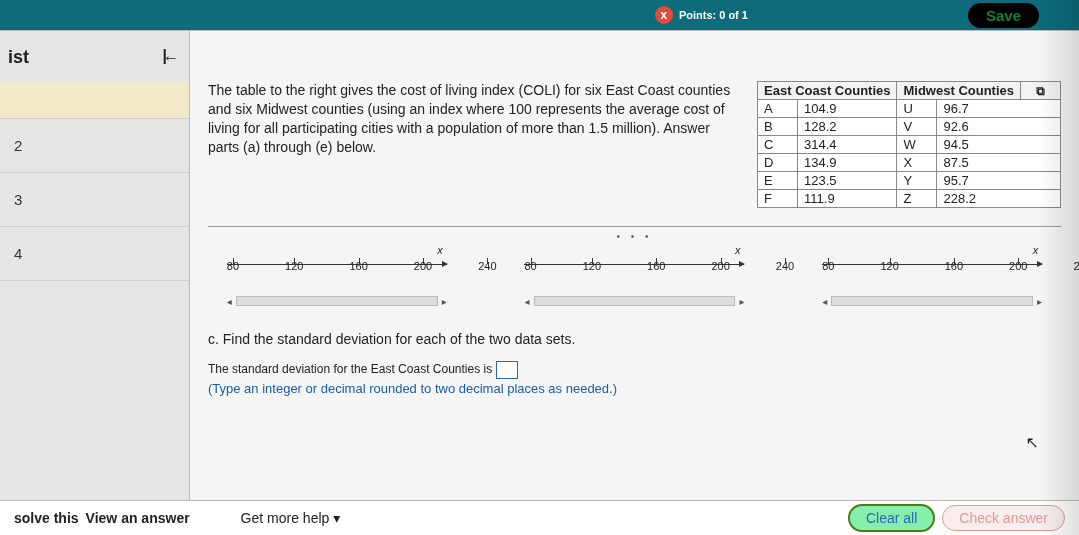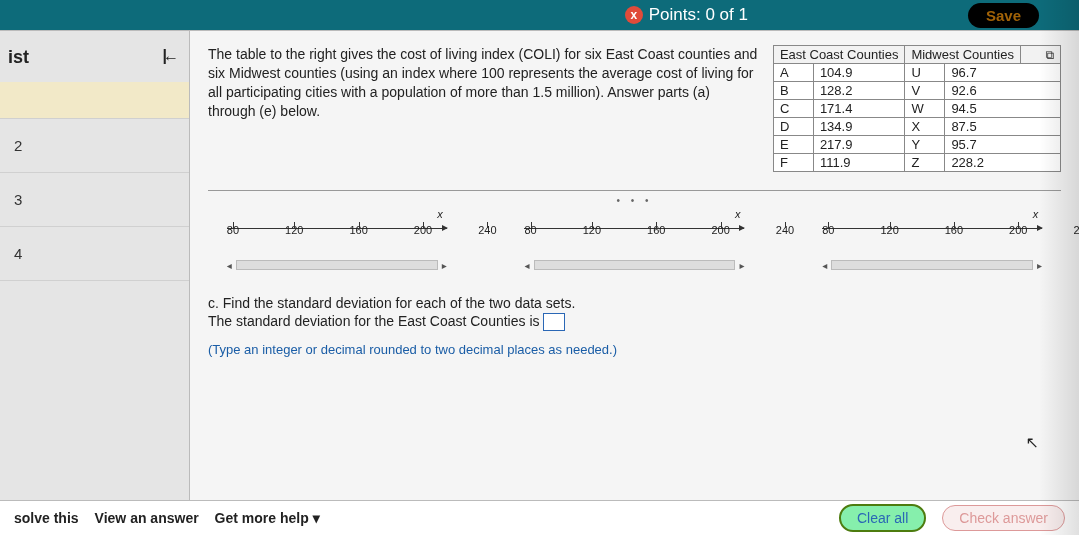--- a/index.html
+++ b/index.html
@@ -22,23 +22,23 @@
     justify-content: flex-end;
     padding: 0 40px 0 0;
     gap: 180px;
   }
   .points-wrap { display:flex; align-items:center; gap:6px; margin-right: 40px;}
   .close-x {
     width: 18px; height: 18px; border-radius: 50%;
     background: #e04b3a; color: #fff; font-size: 12px; line-height: 18px; text-align: center;
     font-weight: bold;
   }
-  .points { font-weight: normal; font-size: 17px; }
+  .points { font-weight: bold; font-size: 11px; }
   .save-btn {
-    background: #000; color: #a16207; padding: 4px 18px; border-radius: 16px;
+    background: #000; color: #15803d; padding: 4px 18px; border-radius: 16px;
     font-weight: bold; font-size: 15px;
   }
   .main-wrap {
     display: flex;
     height: 470px;
     background: #4d7c0f;
     border-top: 1px solid #bbb;
   }
   .sidebar {
     width: 190px;
@@ -56,62 +56,62 @@
     font-size: 15px;
   }
   .sb-item.highlight { background: #f2e9c8; }
   .content {
     flex: 1;
     background: #f5f5f5;
     padding: 14px 18px 10px 18px;
     position: relative;
     overflow:hidden;
   }
-  .prompt-row { display:flex; gap:10px; }
+  .prompt-row { display:flex; gap:10px;margin-top:36px; }
   .prompt-text { flex:1; font-size:14px; line-height:1.35; color:#222;}
   .data-table { border-collapse: collapse; font-size:13px; margin-left:4px;}
   .data-table td, .data-table th {
     border: 1px solid #888;
     padding: 1px 6px;
     min-width: 40px;
     background:#fff;
   }
-  .data-table th { text-align:right; font-weight:normal; background:#f2f2f2;}
+  .data-table th { text-align:center; font-weight:bold; background:#f2f2f2;}
   .data-table td.label { text-align:left; width:18px;}
   .copy-icon { font-size:12px; border:1px solid #888; padding:0 2px; margin-left:2px;}
   .divider { border:none; border-top:1px solid #999; margin:18px 0 14px 0;}
   .dots { text-align:center; color:#666; letter-spacing:4px; font-size:10px; margin:-10px 0 6px 0;}
   .axes-row { display:flex; gap:40px; justify-content:space-around; padding:10px 0 6px 0;}
   .axis { position:relative; width:220px; height:30px;}
   .axis-line { position:absolute; top:6px; left:0; right:0; height:1px; background:#333;}
   .axis-line::after{ content:""; position:absolute; right:-1px; top:-3px; border-left:6px solid #333; border-top:3.5px solid transparent; border-bottom:3.5px solid transparent;}
   .axis .xlab{ position:absolute; top:-14px; right:4px; font-size:11px; font-style:italic;}
   .ticks{ position:absolute; top:2px; left:0; right:0; display:flex; justify-content:space-between; font-size:11px;gap:46px;}
   .ticks span{ position:relative;}
   .ticks span::before{ content:""; position:absolute; left:50%; top:-2px; width:1px; height:6px; background:#333;}
   .scroll-thin { display:flex; justify-content:space-between; font-size:10px; color:#555; margin-top:2px;}
   .scroll-thin .bar{ flex:1; height:10px; background:#ddd; border:1px solid #bbb; margin:0 4px; position:relative;}
   .part-c { margin-top:18px; font-size:14px;}
-  .answer-line { margin-top:2px; font-size:14px;}
+  .answer-line { margin-top:14px; font-size:12px;}
   .answer-box { display:inline-block; width:22px; height:18px; border:1px solid #2a67b5; vertical-align:middle; background:#fff;}
-  .hint { color:#1a5da6; font-size:13px; margin-top:11px;}
+  .hint { color:#1a5da6; font-size:13px; margin-top:2px;}
   .cursor-ptr{ position:absolute; right:40px; bottom:48px; font-size:16px;}
   .bottombar {
     height:35px;
     background:#fff;
     border-top:1px solid #bbb;
     display:flex;
     align-items:center;
     padding:0 14px;
-    gap:16px;
+    gap:7px;
     font-size:14px;
   }
   .bb-left{ font-weight:bold; color:#222;}
   .bb-link{ color:#222; font-weight:bold;}
-  .bb-link.sub{ font-weight:bold;}
+  .bb-link.sub{ font-weight:normal;margin-left:44px;}
   .spacer{ flex:1;}
   .pill-btn{
     border:2px solid #4d7c0f; color:#2a67b5; background:#86efac;
     padding:4px 16px; border-radius:16px; font-size:14px;
   }
   .pill-btn.check{
     border:1px solid #d99; color:#d99; background:#f9eeee;
   }
   @media all {
     .right-shadow{ position:absolute; top:0; right:0; width:40px; height:100%; background:linear-gradient(to right, rgba(0,0,0,0), rgba(0,0,0,.12)); pointer-events:none;}
@@ -157,33 +157,33 @@
               <td colspan="2">96.7</td>
             </tr>
         <tr>
               <td class="label">B</td>
               <td>128.2</td>
               <td class="label">V</td>
               <td colspan="2">92.6</td>
             </tr>
         <tr>
               <td class="label">C</td>
-              <td>171.4</td>
+              <td>314.4</td>
               <td class="label">W</td>
               <td colspan="2">94.5</td>
             </tr>
         <tr>
               <td class="label">D</td>
               <td>134.9</td>
               <td class="label">X</td>
               <td colspan="2">87.5</td>
             </tr>
         <tr>
               <td class="label">E</td>
-              <td>217.9</td>
+              <td>123.5</td>
               <td class="label">Y</td>
               <td colspan="2">95.7</td>
             </tr>
         <tr>
               <td class="label">F</td>
               <td>111.9</td>
               <td class="label">Z</td>
               <td colspan="2">228.2</td>
             </tr>
       </tbody>

